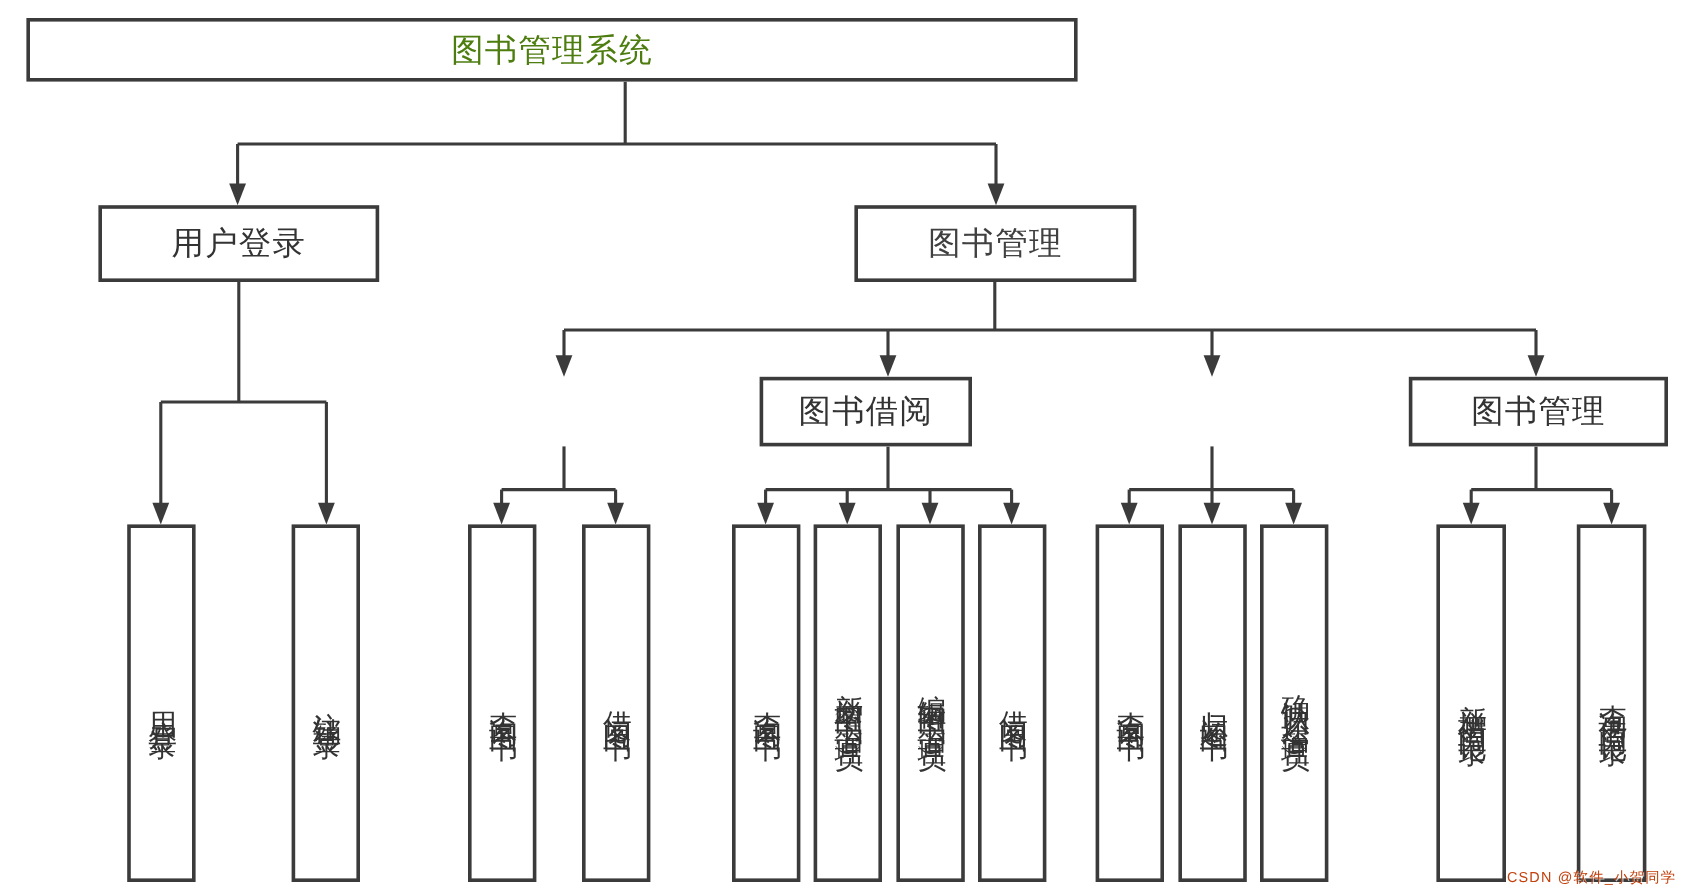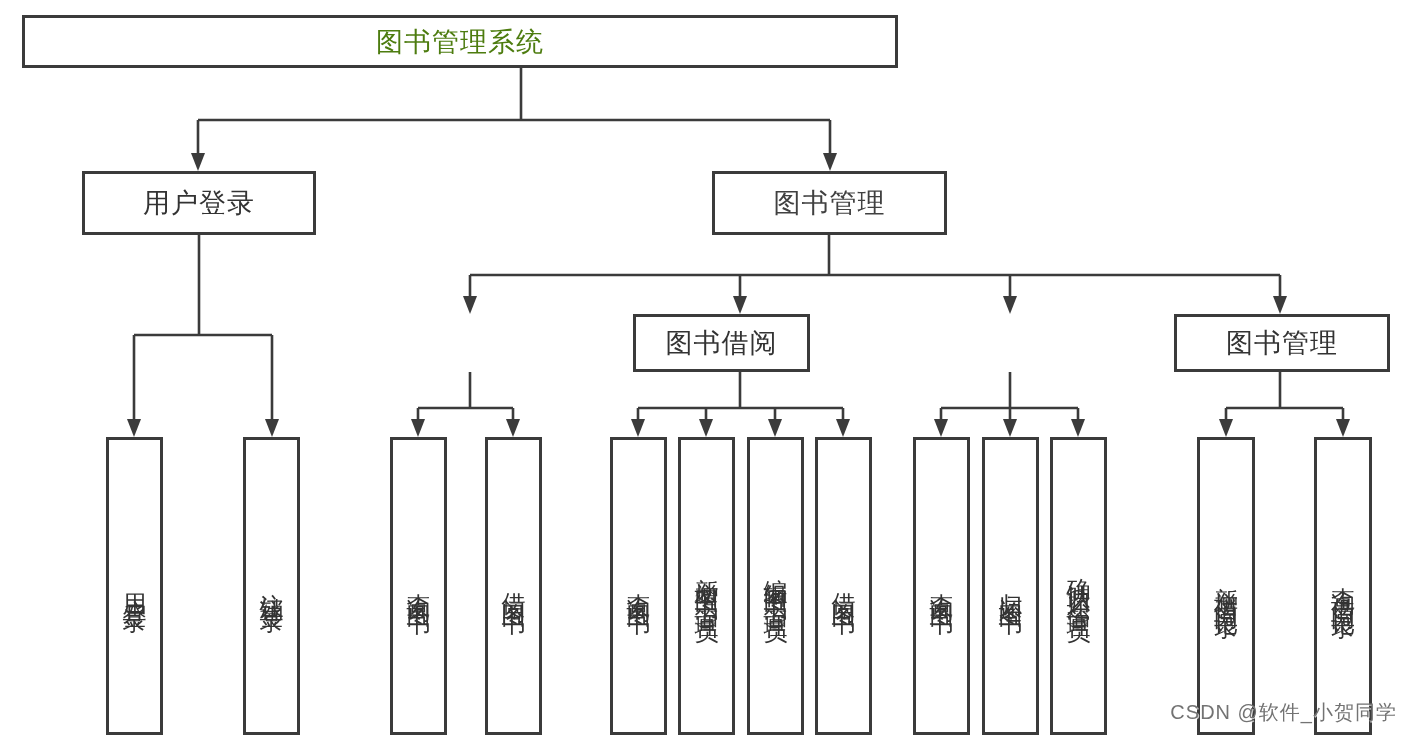--- a/index.html
+++ b/index.html
@@ -33,23 +33,23 @@
     writing-mode: vertical-rl;
     text-orientation: mixed;
     font-size: 24px;
     letter-spacing: 6px;
     line-height: 1;
   }
   .node span { display: block; }
   .watermark {
     position: absolute;
     right: 8px;
-    bottom: 21px;
-    font-size: 20px;
-    color: #737373;
+    bottom: 7px;
+    font-size: 12px;
+    color: #c2410c;
     letter-spacing: 1px;
     white-space: nowrap;
     text-shadow: 1px 1px 0 rgba(255,255,255,0.7);
   }
 </style>
 </head>
 <body>
 
 <div class="stage">
   <svg id="connector-svg" viewBox="0 0 1405 747" xmlns="http://www.w3.org/2000/svg">

